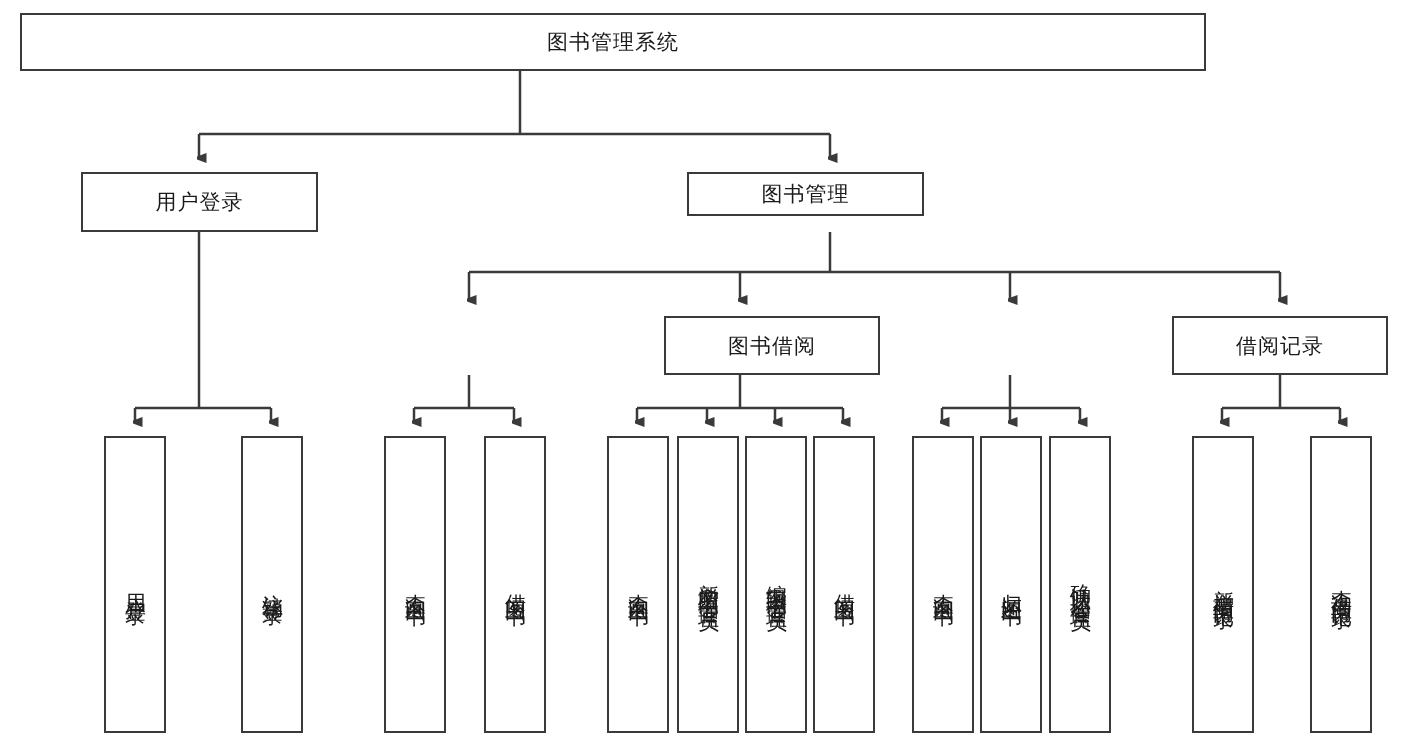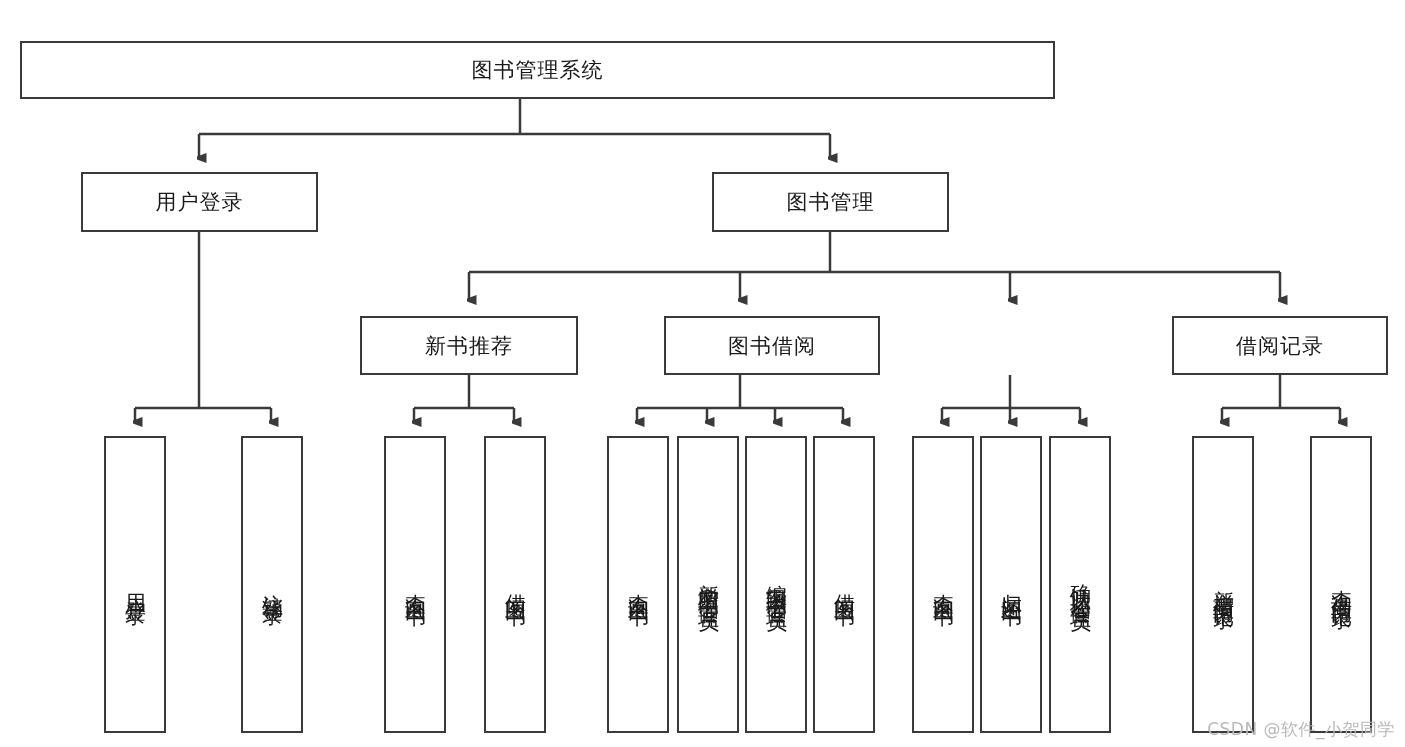--- a/index.html
+++ b/index.html
@@ -114,35 +114,32 @@
       <path d="M1010,408 L1010,422" marker-end="url(#arrow)"></path>
       <path d="M1080,408 L1080,422" marker-end="url(#arrow)"></path>
 
       <path d="M1280,375 L1280,408"></path>
       <path d="M1222,408 L1340,408"></path>
       <path d="M1222,408 L1222,422" marker-end="url(#arrow)"></path>
       <path d="M1340,408 L1340,422" marker-end="url(#arrow)"></path>
     </g>
   </svg>
 
-  <div class="node h" style="left:20px; top:13px; width:1035px; height:58px;margin-top:28px;">
+  <div class="node h" style="left:20px; top:13px; width:1186px; height:58px;">
     <span>图书管理系统</span>
   </div>
 
   <div class="node h" style="left:81px; top:172px; width:237px; height:60px;">
     <span>用户登录</span>
   </div>
 
-  <div class="node h" style="left:712px; top:172px; width:237px; height:60px;">
+  <div class="node h" style="left:687px; top:172px; width:237px; height:44px;">
     <span>图书管理</span>
   </div>
 
-  <div class="node h" style="left:360px; top:316px; width:218px; height:59px;">
-    <span>新书推荐</span>
-  </div>
 
   <div class="node h" style="left:664px; top:316px; width:216px; height:59px;">
     <span>图书借阅</span>
   </div>
 
 
   <div class="node h" style="left:1172px; top:316px; width:216px; height:59px;">
     <span>借阅记录</span>
   </div>
 
@@ -191,15 +188,14 @@
   </div>
 
   <div class="node v" style="left:1192px; top:436px; width:62px; height:297px;">
     <span class="vlabel">新增借阅记录</span>
   </div>
 
   <div class="node v" style="left:1310px; top:436px; width:62px; height:297px;">
     <span class="vlabel">查询借阅记录</span>
   </div>
 
-  <div class="watermark">CSDN @软件_小贺同学</div>
 
 </div>
 
 </body></html>

